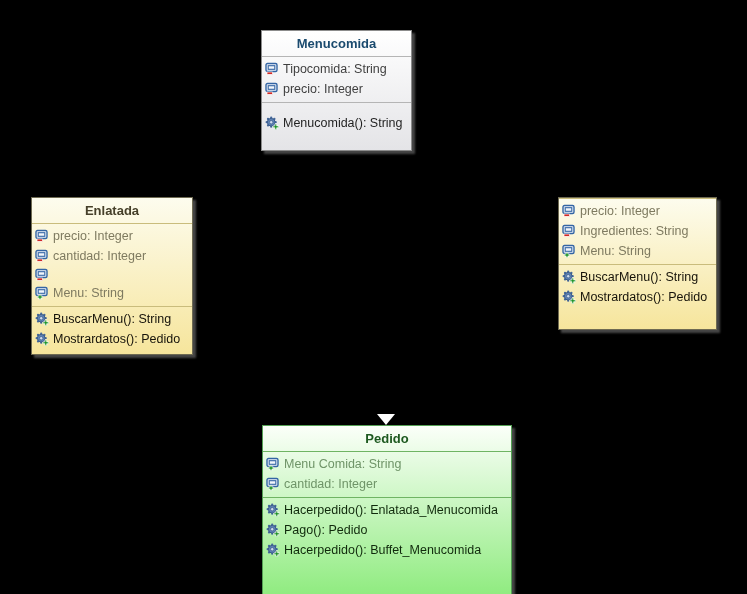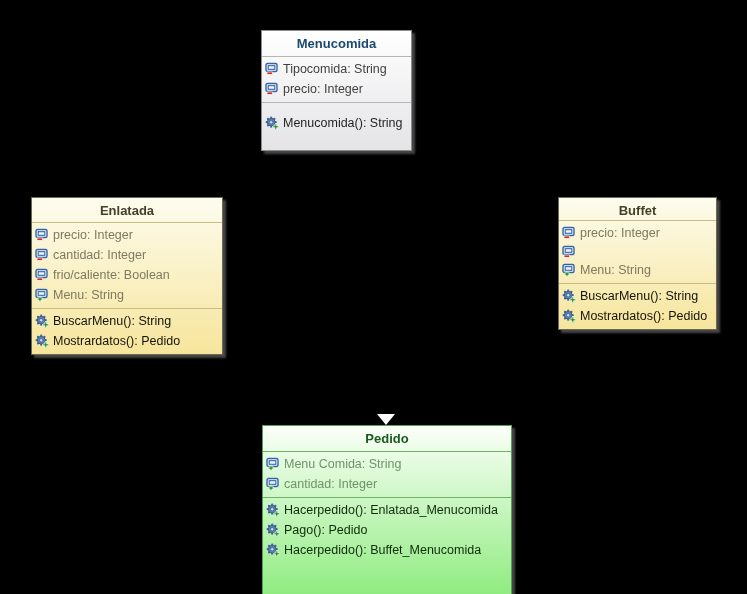--- a/index.html
+++ b/index.html
@@ -59,21 +59,21 @@
   .theme-yellow .method-row  { color: #16130a; }
 
   .theme-green  { background: linear-gradient(#fbfff9, #8deb7d); border-color: #54a054; }
   .theme-green .uml-title   { color: #1e5a20; }
   .theme-green .uml-section { border-color: #6fb463; }
   .theme-green .attr-row    { color: #6f9468; }
   .theme-green .method-row  { color: #102a0c; }
 
   
   #box-menucomida { left: 261px; top: 30px;  width: 151px; height: 121px; }
-  #box-enlatada   { left: 31px;  top: 197px; width: 192px; height: 158px; }
+  #box-enlatada   { left: 31px;  top: 197px; width: 162px; height: 158px; }
   #box-buffet     { left: 558px; top: 197px; width: 159px; height: 133px; }
   #box-pedido     { left: 262px; top: 425px; width: 250px; height: 175px; }
 
   
   .arrowhead {
     position: absolute;
     left: 377px;
     top: 414px;
     width: 0; height: 0;
     border-left: 9px solid transparent;
@@ -156,21 +156,20 @@
           <span>cantidad: Integer</span>
         </div>
         <div class="uml-row attr-row">
           <span class="row-icon">
             <svg width="14" height="14" viewBox="0 0 14 14">
     <rect x="1" y="1.5" width="11" height="8" rx="1.5" fill="#f2f6fb" stroke="#3465a4" stroke-width="1.4"></rect>
     <rect x="3.2" y="3.7" width="6.6" height="3.6" fill="none" stroke="#3465a4" stroke-width="1.1"></rect>
     <rect x="2" y="10" width="5.6" height="2.4" fill="#cf2b27" stroke="#ffffff" stroke-width="0.7"></rect>
             </svg>
           </span>
-          <span>frio/caliente: Boolean</span>
         </div>
         <div class="uml-row attr-row">
           <span class="row-icon">
             <svg width="14" height="14" viewBox="0 0 14 14">
     <rect x="1" y="1.5" width="11" height="8" rx="1.5" fill="#f2f6fb" stroke="#3465a4" stroke-width="1.4"></rect>
     <rect x="3.2" y="3.7" width="6.6" height="3.6" fill="none" stroke="#3465a4" stroke-width="1.1"></rect>
     <path d="M4.1 8.4 h1.8 v1.7 h1.7 v1.8 H5.9 v1.7 H4.1 v-1.7 H2.4 v-1.8 h1.7 Z" fill="#1f9427" stroke="#ffffff" stroke-width="0.7"></path>
             </svg>
           </span>
           <span>Menu: String</span>
@@ -210,40 +209,40 @@
     <circle cx="6.2" cy="6.2" r="1.7" fill="#cfdcef" stroke="#2e4f7c" stroke-width="0.6"></circle>
     <path d="M9.9 7.9 h1.8 v2 h2 v1.8 h-2 v2 H9.9 v-2 h-2 v-1.8 h2 Z" fill="#1f9427" stroke="#ffffff" stroke-width="0.7"></path>
             </svg>
           </span>
           <span>Mostrardatos(): Pedido</span>
         </div>
       </div>
   </div>
 
   <div class="uml-class theme-yellow" id="box-buffet">
-    <div class="uml-title">Buffet</div>
     <div class="uml-section uml-attrs">
         <div class="uml-row attr-row">
           <span class="row-icon">
             <svg width="14" height="14" viewBox="0 0 14 14">
     <rect x="1" y="1.5" width="11" height="8" rx="1.5" fill="#f2f6fb" stroke="#3465a4" stroke-width="1.4"></rect>
     <rect x="3.2" y="3.7" width="6.6" height="3.6" fill="none" stroke="#3465a4" stroke-width="1.1"></rect>
     <rect x="2" y="10" width="5.6" height="2.4" fill="#cf2b27" stroke="#ffffff" stroke-width="0.7"></rect>
             </svg>
           </span>
           <span>precio: Integer</span>
         </div>
         <div class="uml-row attr-row">
           <span class="row-icon">
             <svg width="14" height="14" viewBox="0 0 14 14">
     <rect x="1" y="1.5" width="11" height="8" rx="1.5" fill="#f2f6fb" stroke="#3465a4" stroke-width="1.4"></rect>
     <rect x="3.2" y="3.7" width="6.6" height="3.6" fill="none" stroke="#3465a4" stroke-width="1.1"></rect>
     <rect x="2" y="10" width="5.6" height="2.4" fill="#cf2b27" stroke="#ffffff" stroke-width="0.7"></rect>
             </svg>
           </span>
+          <span>Ingredientes: String</span>
         </div>
         <div class="uml-row attr-row">
           <span class="row-icon">
             <svg width="14" height="14" viewBox="0 0 14 14">
     <rect x="1" y="1.5" width="11" height="8" rx="1.5" fill="#f2f6fb" stroke="#3465a4" stroke-width="1.4"></rect>
     <rect x="3.2" y="3.7" width="6.6" height="3.6" fill="none" stroke="#3465a4" stroke-width="1.1"></rect>
     <path d="M4.1 8.4 h1.8 v1.7 h1.7 v1.8 H5.9 v1.7 H4.1 v-1.7 H2.4 v-1.8 h1.7 Z" fill="#1f9427" stroke="#ffffff" stroke-width="0.7"></path>
             </svg>
           </span>
           <span>Menu: String</span>

